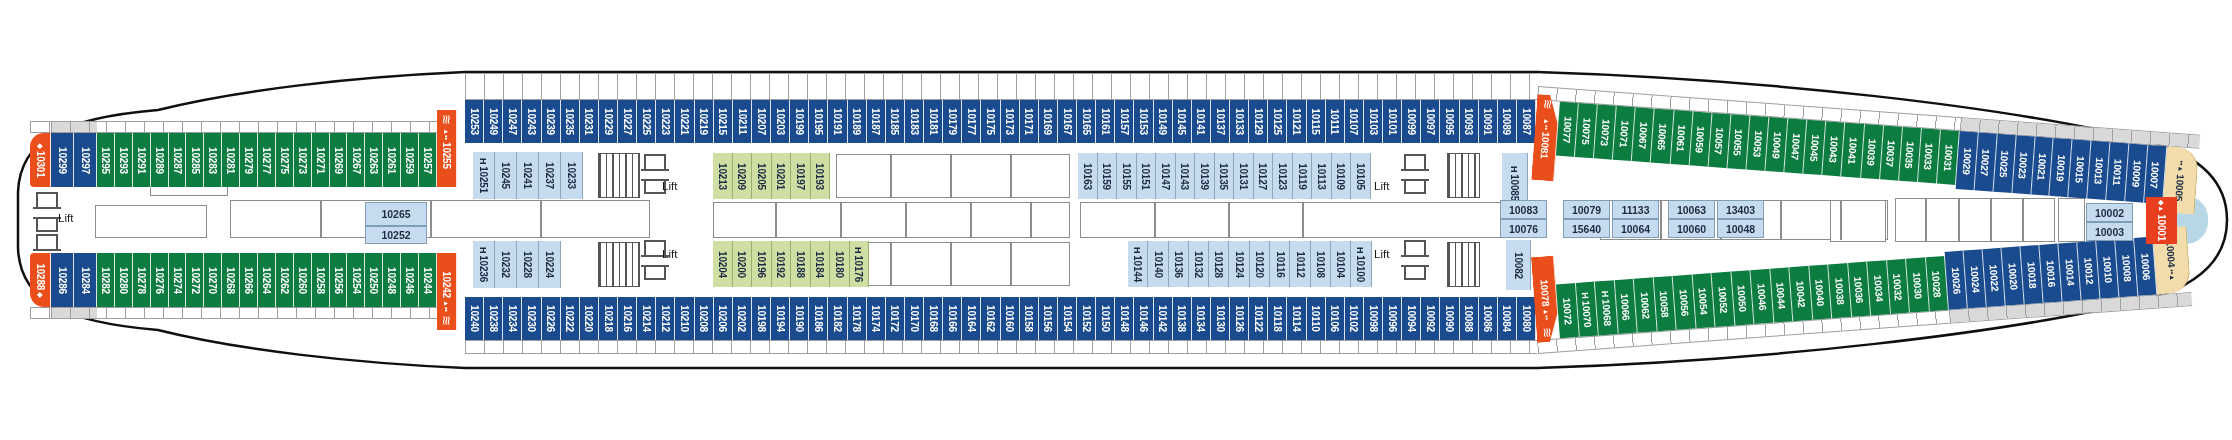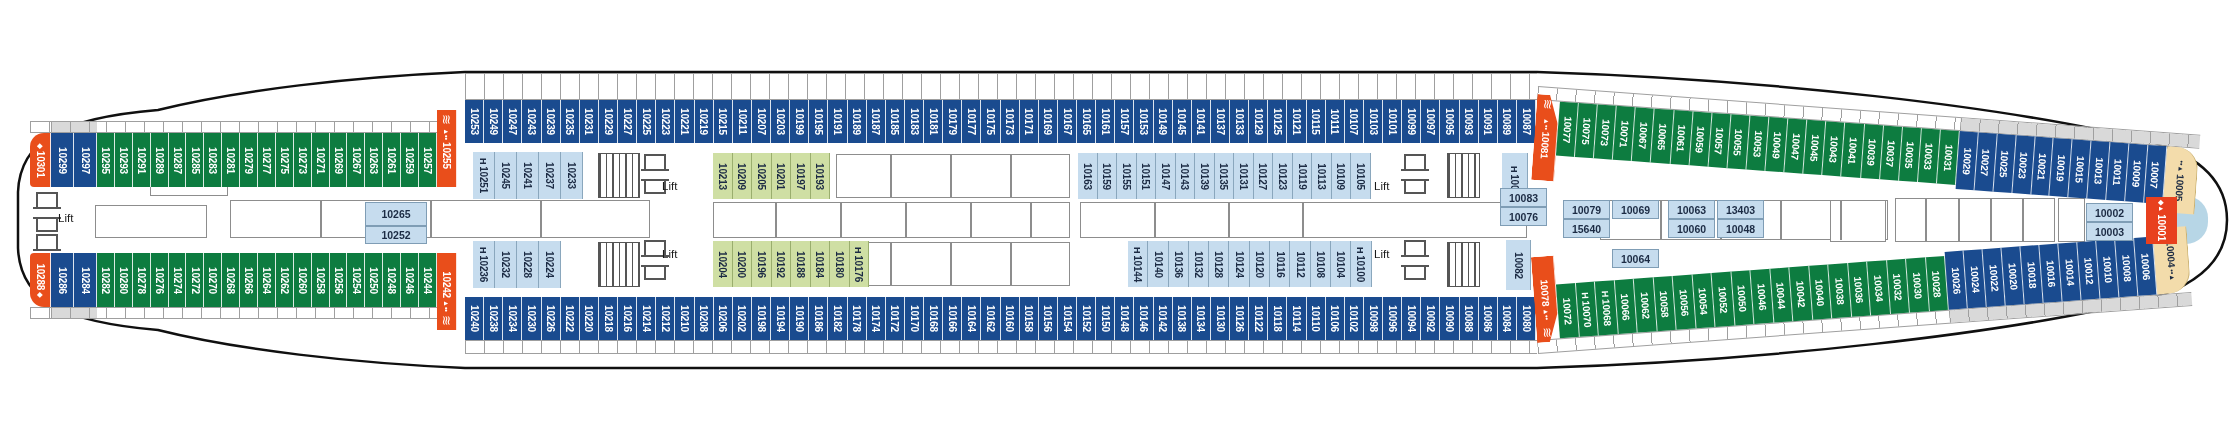--- a/index.html
+++ b/index.html
@@ -2099,31 +2099,31 @@
           <div class="vtxt">
             <span class="nn">10082</span>
           </div>
         </div>
       </div>
     </div>
     <div class="pair" style="left: 365px; top: 202px; width: 62px;">
       <div class="pbox" style="width: 62px; height: 24px;">10265</div>
       <div class="pbox" style="width: 62px; height: 18px;">10252</div>
     </div>
-    <div class="pair" style="left: 1500px; top: 188px; width: 47px;">
+    <div class="pair" style="left: 1500px; top: 200px; width: 47px;">
       <div class="pbox" style="width: 47px; height: 19px;">10083</div>
       <div class="pbox" style="width: 47px; height: 19px;">10076</div>
     </div>
     <div class="pair" style="left: 1563px; top: 200px; width: 47px;">
       <div class="pbox" style="width: 47px; height: 19px;">10079</div>
       <div class="pbox" style="width: 47px; height: 19px;">15640</div>
     </div>
     <div class="pair" style="left: 1612px; top: 200px; width: 47px;">
-      <div class="pbox" style="width: 47px; height: 19px;">10069</div>
-      <div class="pbox" style="width: 47px; height: 19px; margin-top: 30px;">10064</div>
+      <div class="pbox" style="width: 47px; height: 19px;">11133</div>
+      <div class="pbox" style="width: 47px; height: 19px;">10064</div>
     </div>
     <div class="pair" style="left: 1668px; top: 200px; width: 47px;">
       <div class="pbox" style="width: 47px; height: 19px;">10063</div>
       <div class="pbox" style="width: 47px; height: 19px;">10060</div>
     </div>
     <div class="pair" style="left: 1717px; top: 200px; width: 47px;">
       <div class="pbox" style="width: 47px; height: 19px;">13403</div>
       <div class="pbox" style="width: 47px; height: 19px;">10048</div>
     </div>
     <div class="pair" style="left: 2086px; top: 203px; width: 47px;">

